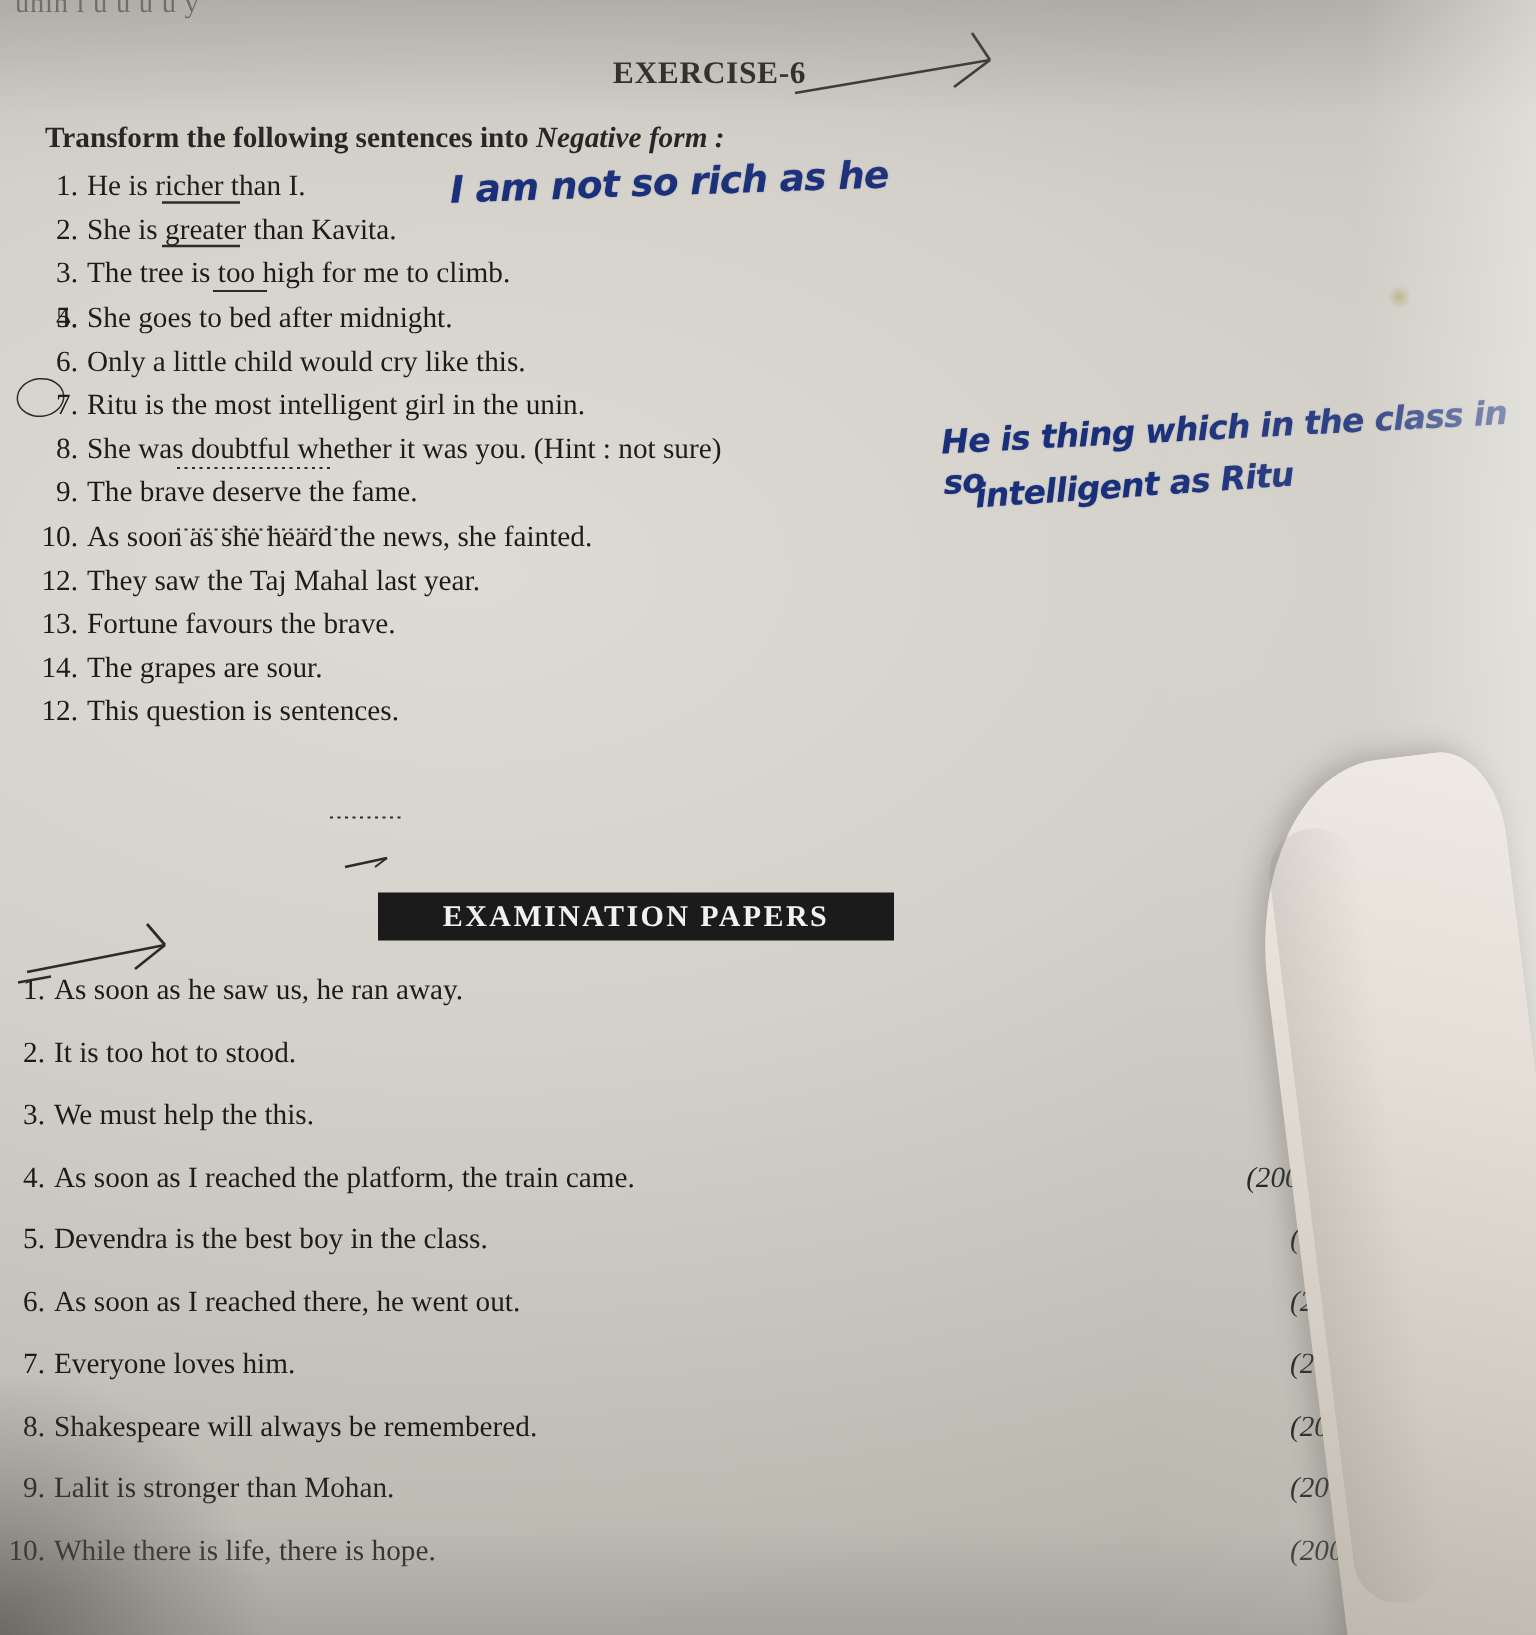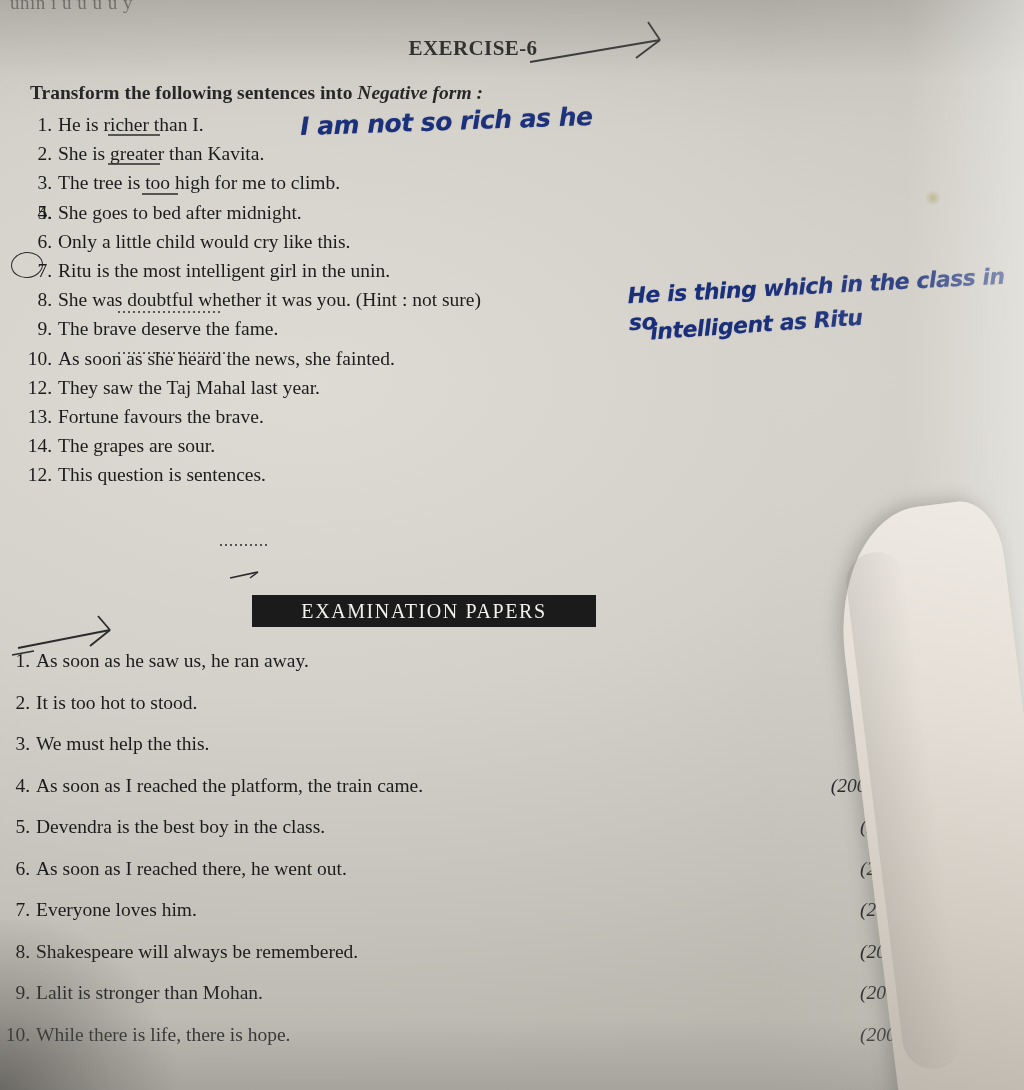--- a/index.html
+++ b/index.html
@@ -141,21 +141,21 @@
 
   .exam-banner {
     position: absolute;
     left: 252px;
     top: 595px;
     width: 344px;
     height: 32px;
     background: #1b1b1b;
     color: #f2f1ee;
     font-size: 20px;
-    font-weight: normal;
+    font-weight: bold;
     letter-spacing: 1.6px;
     display: flex;
     align-items: center;
     justify-content: center;
   }
 
   ol.list2 {
     position: absolute;
     left: 0px;
     top: 640px;

